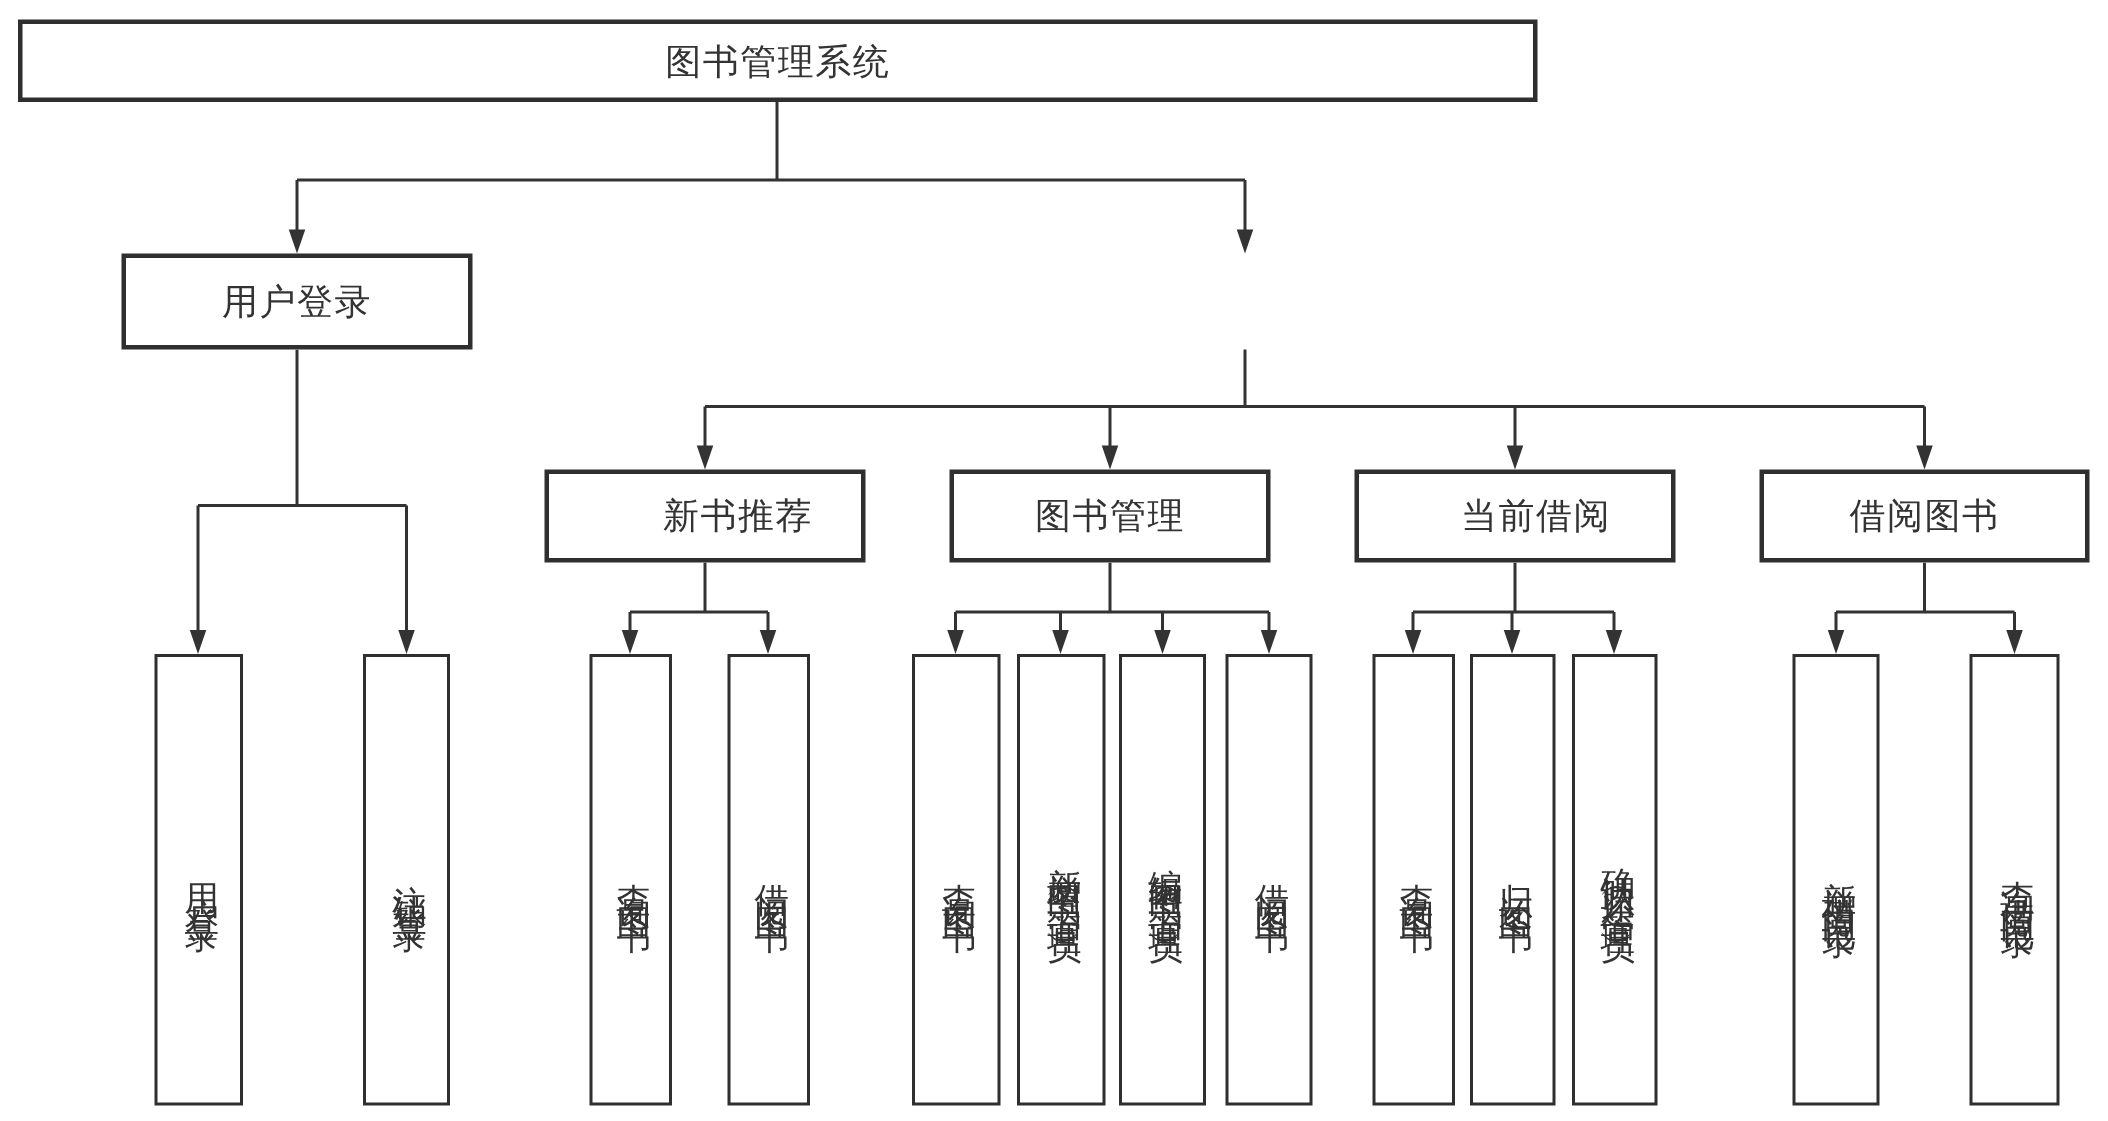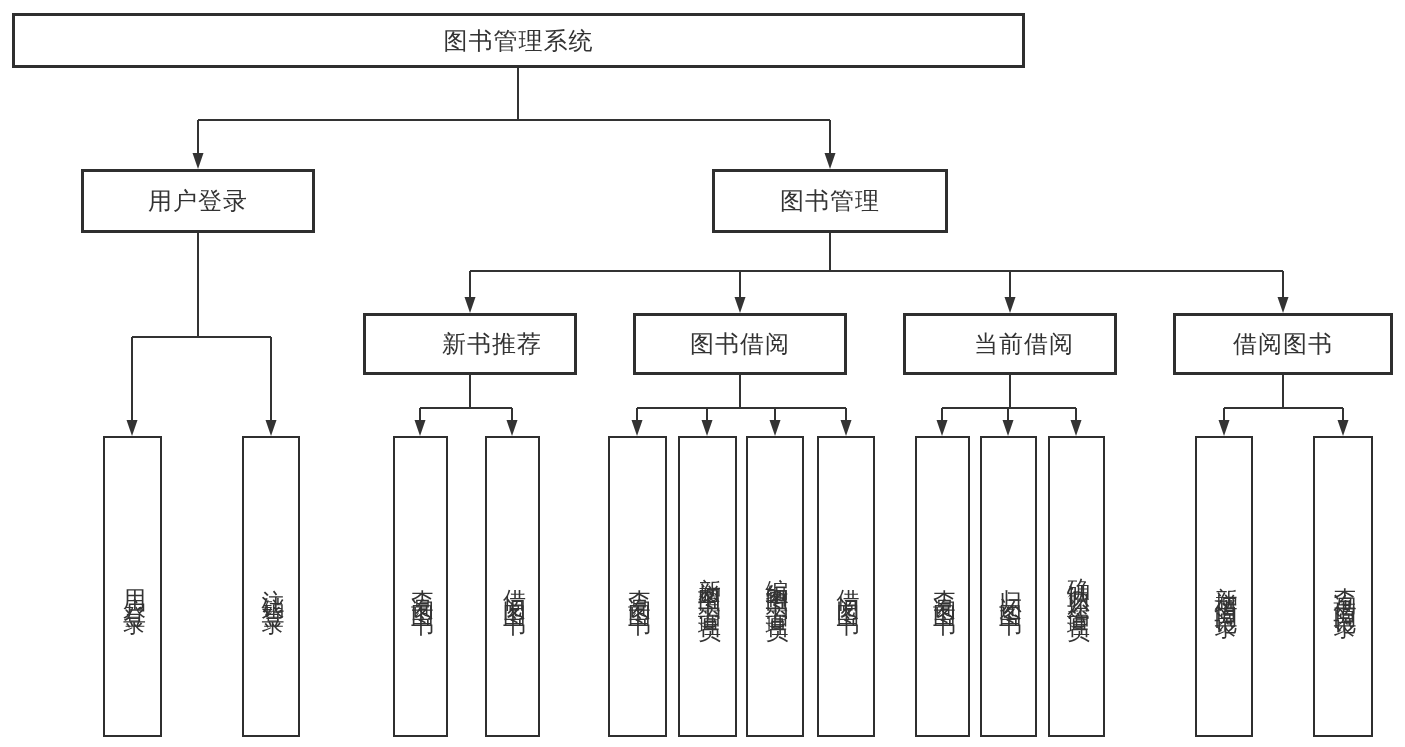--- a/index.html
+++ b/index.html
@@ -133,24 +133,23 @@
       <polygon points="1002.5,420 1013.5,420 1008,436"></polygon>
       <polygon points="1070.5,420 1081.5,420 1076,436"></polygon>
       <polygon points="1218.5,420 1229.5,420 1224,436"></polygon>
       <polygon points="1337.5,420 1348.5,420 1343,436"></polygon>
     </g>
   </svg>
 
   <div class="node root" style="left:12px; top:13px; width:1013px; height:55px;">图书管理系统</div>
 
   <div class="node l2" style="left:81px; top:169px; width:234px; height:64px;">用户登录</div>
-  <div class="node l2" style="left:712px; top:169px; width:236px; height:64px;">图书管理</div>
 
   <div class="node l3" style="left:363px; top:313px; width:214px; height:62px;padding-left:44px;">新书推荐</div>
-  <div class="node l3" style="left:633px; top:313px; width:214px; height:62px;">图书借阅</div>
+  <div class="node l3" style="left:633px; top:313px; width:214px; height:62px;">图书管理</div>
   <div class="node l3" style="left:903px; top:313px; width:214px; height:62px;padding-left:28px;">当前借阅</div>
   <div class="node l3" style="left:1173px; top:313px; width:220px; height:62px;">借阅图书</div>
 
   <div class="leaf" style="left:103px; top:436px; width:59px; height:301px;">
     <span>用户登录</span>
   </div>
   <div class="leaf" style="left:242px; top:436px; width:58px; height:301px;">
     <span>注销登录</span>
   </div>
 

